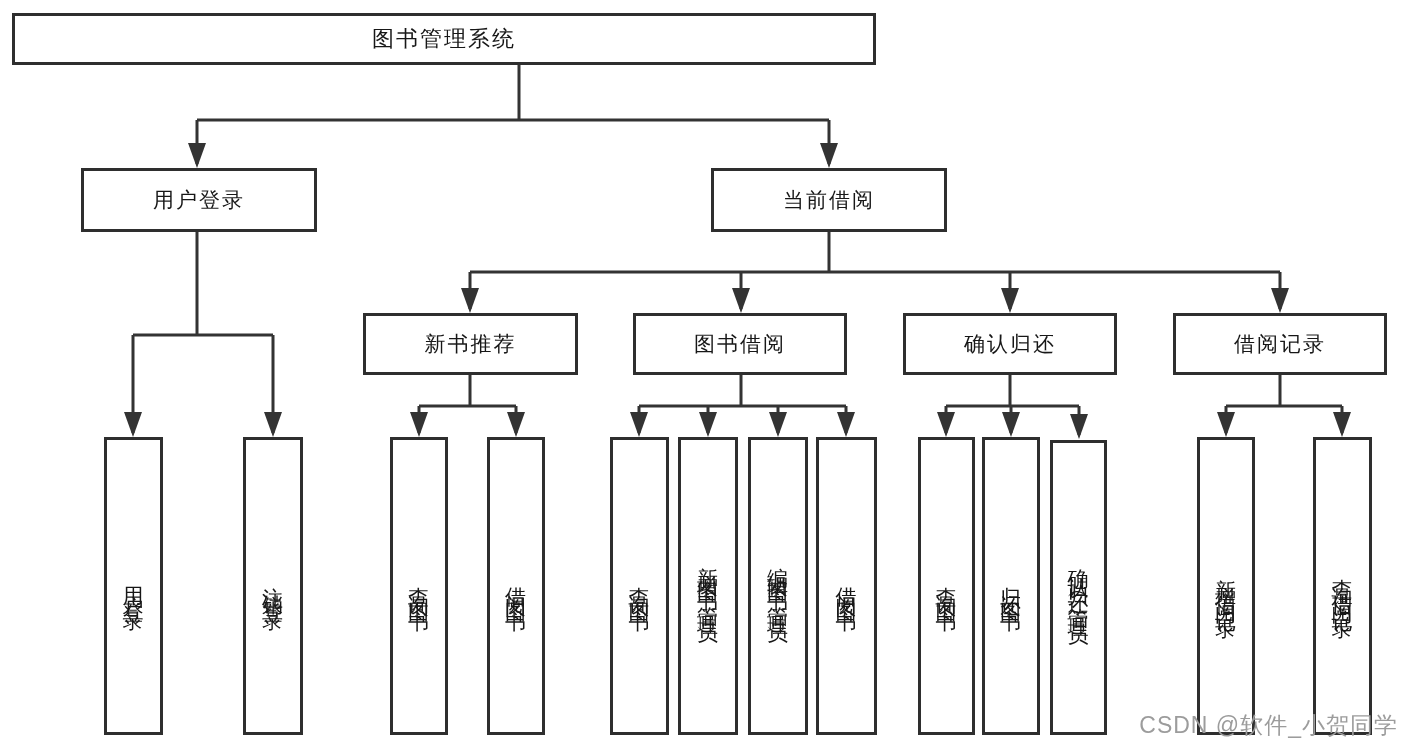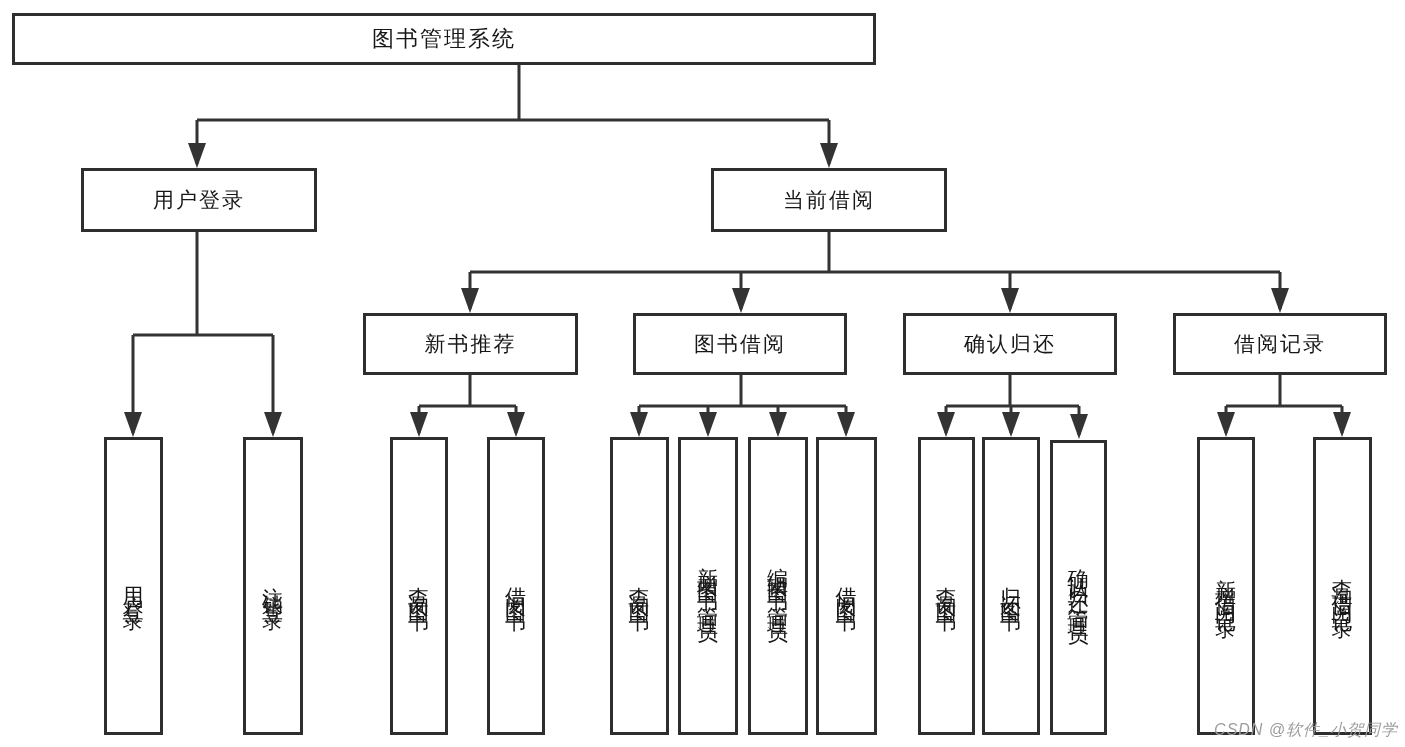--- a/index.html
+++ b/index.html
@@ -34,25 +34,24 @@
     writing-mode: vertical-rl;
     text-orientation: mixed;
     letter-spacing: 8px;
     font-size: 21px;
     line-height: 1.2;
   }
   .watermark {
     position: absolute;
     right: 7px;
     bottom: 6px;
-    font-size: 16px;
+    font-size: 23px;
     color: #9c9c9c;
     letter-spacing: 1px;
     white-space: nowrap;
-    font-style: italic;
   }
 </style>
 </head>
 <body>
 
 <div class="canvas">
 
   <svg class="connector-layer" width="1405" height="747" viewBox="0 0 1405 747">
     <g stroke="#333333" stroke-width="3" fill="none">
       <path d="M519 64 V120 M197 120 H829 M197 120 V164 M829 120 V164"></path>

